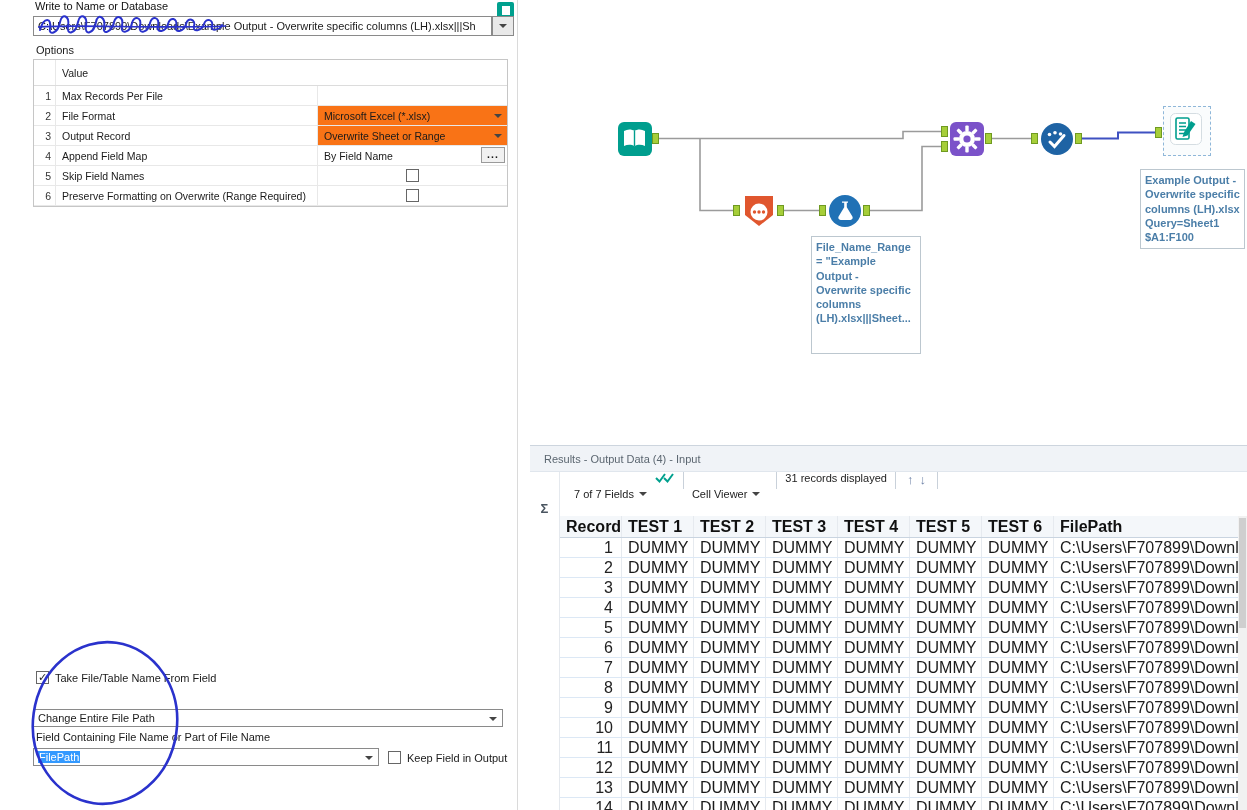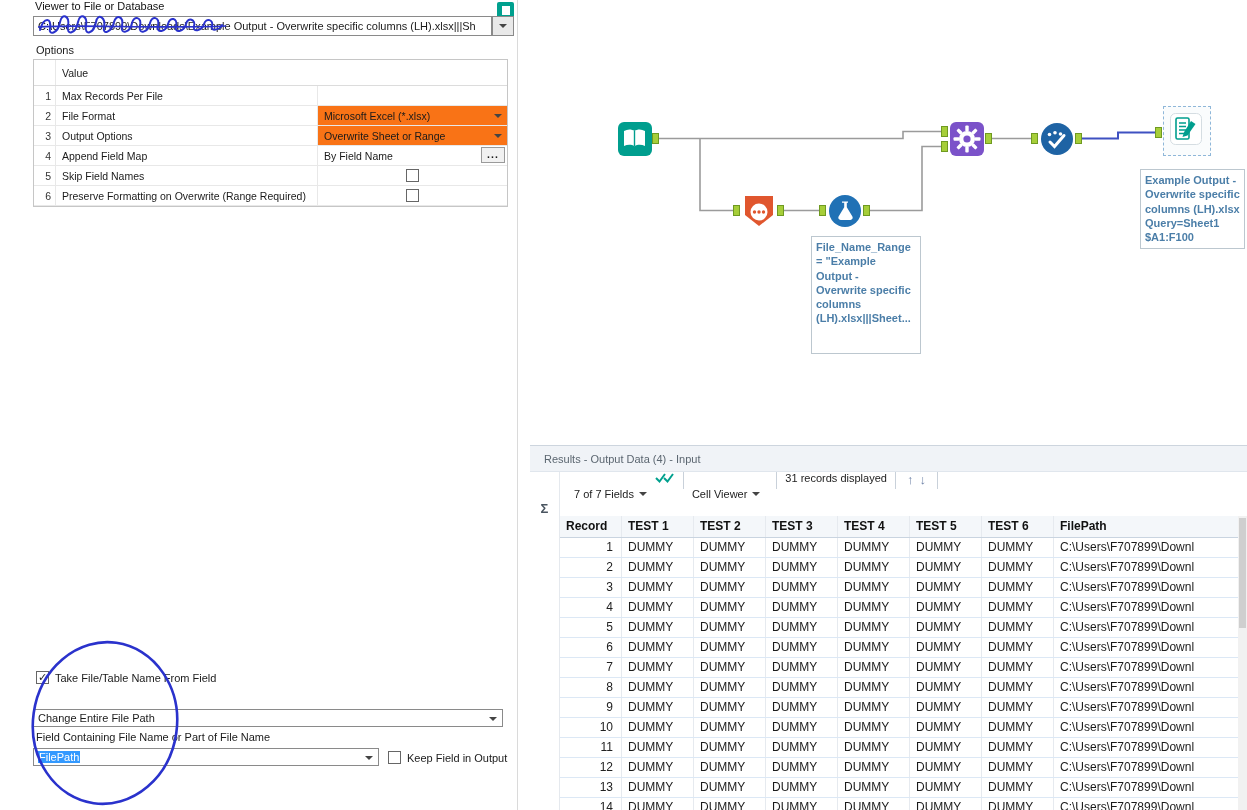--- a/index.html
+++ b/index.html
@@ -76,38 +76,38 @@
               align-items:center; padding-top:16px; gap:14px; }
   .bars { width:13px; height:11px; border-top:2px solid #7a8894; border-bottom:2px solid #7a8894; position:relative; }
   .bars::after { content:""; position:absolute; left:0; right:0; top:3px; height:2px; background:#7a8894; }
   .sigma { font-size:13px; font-weight:bold; color:#4a5560; line-height:1; }
   .res-toolbar { position:absolute; left:30px; top:26px; right:0; height:44px;
                  display:flex; padding-left:14px; color:#222; }
   .tb-item { display:flex; align-items:center; gap:5px; margin-right:8px; }
   .sep { width:1px; height:17px; background:#c9d1da; margin:0 8px; }
   .arrow { color:#6f83a8; font-size:13px; margin:0 3px; }
   .res-grid { position:absolute; left:30px; top:70px; right:9px; bottom:0; overflow:hidden;
-              font-size:12px; }
+              font-size:16px; }
   .grow, .ghead-row { display:flex; }
   .ghead-row { background:#f4f7fa; border-bottom:1px solid #c9d4e0; }
   .gcell { flex:none; padding-left:6px; border-right:1px solid #e6eaef; overflow:hidden;
            white-space:nowrap; line-height:19px; height:19px; }
   .ghead { font-weight:bold; color:#111; line-height:21px; height:21px; }
   .grow { border-bottom:1px solid #dce8f5; }
   .rec { text-align:right; padding-right:8px; padding-left:0; color:#222; }
   .res-scroll { position:absolute; right:0; top:70px; width:9px; bottom:0; background:#f1f1f1; }
   .res-scroll i { display:block; margin:2px 1px; height:110px; background:#cfcfcf; }
 </style>
 </head>
 <body>
 
 <div id="app">
 
   <div id="config">
-    <div class="cfg-title">Viewer to File or Database</div>
+    <div class="cfg-title">Write to Name or Database</div>
     <div class="cfg-topbtn">
         <i></i>
       </div>
 
     <div class="combo-box">
       <span>C:\Users\F707899\Downloads\Example Output - Overwrite specific columns (LH).xlsx|||Sh</span>
     </div>
     <div class="combo-arrow-btn">
       <span class="tri"></span>
     </div>
@@ -138,21 +138,21 @@
           <div class="opt-row">
             <div class="col-num">2</div>
             <div class="col-name">File Format</div>
             <div class="col-value value-dd">
               <div class="">Microsoft Excel (*.xlsx)</div>
               <div class="tri dd-caret" style="display: inline-block;"></div>
             </div>
           </div>
           <div class="opt-row">
             <div class="col-num">3</div>
-            <div class="col-name">Output Options</div>
+            <div class="col-name">Output Record</div>
             <div class="col-value value-dd">
               <div class="">Overwrite Sheet or Range</div>
               <div class="tri dd-caret" style="display: inline-block;"></div>
             </div>
           </div>
           <div class="opt-row">
             <div class="col-num">4</div>
             <div class="col-name">Append Field Map</div>
             <div class="col-value">
               <div class="">By Field Name</div>

